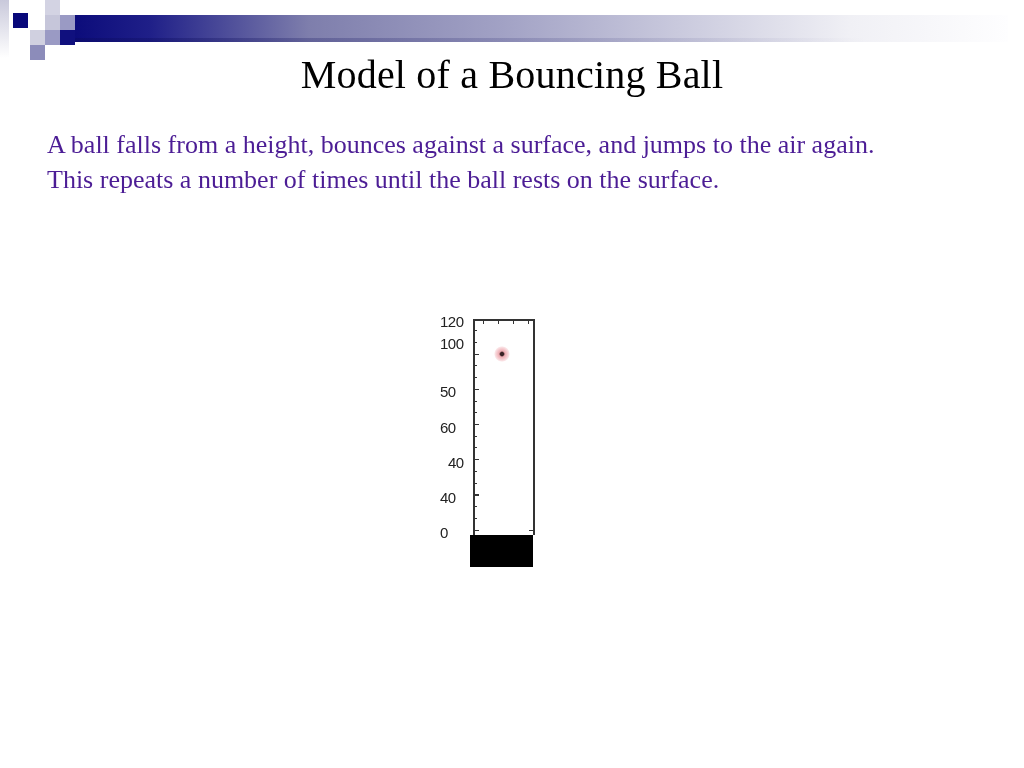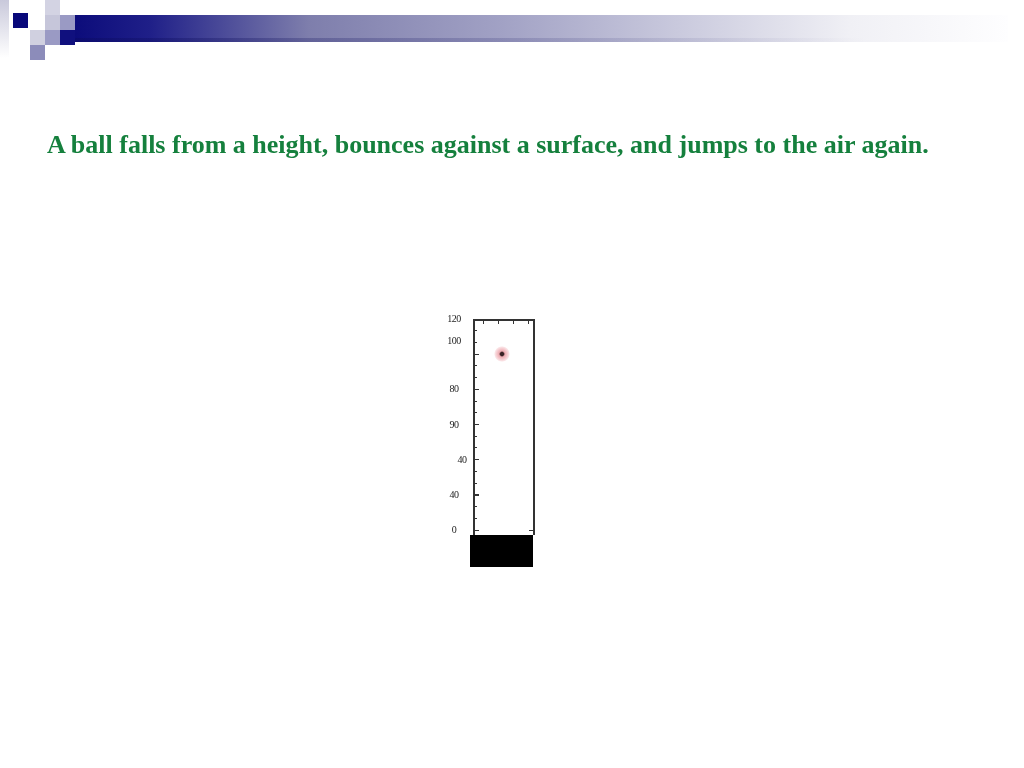--- a/index.html
+++ b/index.html
@@ -19,67 +19,69 @@
   .banner::after{
     content:"";position:absolute;left:0;bottom:0;width:100%;height:4px;
     background:linear-gradient(to right, rgba(10,10,90,0.35), rgba(10,10,90,0.0) 85%);
   }
   .title{
     position:absolute;left:0;top:51px;width:1024px;margin:0;
     font-size:40px;font-weight:normal;color:#000;text-align:center;
     letter-spacing:0.2px;
   }
   .body{
-    position:absolute;left:47px;top:127px;color:#15803d;
-    font-size:26px;line-height:35px;font-weight:bold;
+    position:absolute;left:47px;top:127px;color:#4c1d95;
+    font-size:26px;line-height:35px;
   }
   .body .line{white-space:nowrap;}
   
   .chart{position:absolute;left:440px;top:310px;width:105px;height:266px;}
   .chart .ylabel{
-    font-family:Liberation Serif, serif;font-size:10px;color:#222;
-    text-align:center;letter-spacing:-0.5px;
+    font-family:Liberation Sans, sans-serif;font-size:15px;color:#222;
+    text-align:left;letter-spacing:-0.5px;
   }
 </style>
 </head>
 <body>
 
 <div class="slide">
   <div class="strip" id="strip" style="background: linear-gradient(rgb(201, 201, 219), rgb(255, 255, 255));"></div>
   <div id="deco-squares">
       <div style="left: 13px; top: 13px; width: 15px; height: 15px; background: rgb(8, 8, 122); position: absolute;"></div>
       <div style="left: 45px; top: 0px; width: 15px; height: 15px; background: rgb(211, 211, 227); position: absolute;"></div>
       <div style="left: 45px; top: 15px; width: 15px; height: 15px; background: rgb(198, 198, 218); position: absolute;"></div>
       <div style="left: 60px; top: 15px; width: 15px; height: 15px; background: rgb(154, 154, 196); position: absolute;"></div>
       <div style="left: 30px; top: 30px; width: 15px; height: 15px; background: rgb(208, 208, 224); position: absolute;"></div>
       <div style="left: 45px; top: 30px; width: 15px; height: 15px; background: rgb(154, 154, 196); position: absolute;"></div>
       <div style="left: 60px; top: 30px; width: 15px; height: 15px; background: rgb(16, 16, 126); position: absolute;"></div>
       <div style="left: 30px; top: 45px; width: 15px; height: 15px; background: rgb(140, 140, 186); position: absolute;"></div>
     </div>
   <div class="banner"></div>
 
+  <h1 class="title">Model of a Bouncing Ball</h1>
 
   <div class="body">
     <div class="line">A ball falls from a height, bounces against a surface, and jumps to the air again.</div>
+    <div class="line">This repeats a number of times until the ball rests on the surface.</div>
   </div>
 
   <div class="chart" id="chart">
       <div style="left: 33px; top: 9px; width: 1.5px; height: 216px; background: rgb(51, 51, 51); position: absolute;"></div>
       <div style="left: 33px; top: 9px; width: 61px; height: 1.5px; background: rgb(51, 51, 51); position: absolute;"></div>
       <div style="left: 93px; top: 9px; width: 1.5px; height: 216px; background: rgb(51, 51, 51); position: absolute;"></div>
       <div style="left: 34px; top: 219.5px; width: 5px; height: 1.2px; background: rgb(51, 51, 51); position: absolute;"></div>
       <div class="ylabel" style="left: 0px; top: 214px; width: 28px; position: absolute; color: rgb(34, 34, 34);">0</div>
       <div style="left: 34px; top: 184.333px; width: 5px; height: 1.2px; background: rgb(51, 51, 51); position: absolute;"></div>
       <div class="ylabel" style="left: 0px; top: 178.833px; width: 28px; position: absolute; color: rgb(34, 34, 34);">40</div>
       <div style="left: 34px; top: 149.167px; width: 5px; height: 1.2px; background: rgb(51, 51, 51); position: absolute;"></div>
       <div class="ylabel" style="left: 8px; top: 143.667px; width: 28px; position: absolute; color: rgb(34, 34, 34);">40</div>
       <div style="left: 34px; top: 114px; width: 5px; height: 1.2px; background: rgb(51, 51, 51); position: absolute;"></div>
-      <div class="ylabel" style="left: 0px; top: 108.5px; width: 28px; position: absolute; color: rgb(34, 34, 34);">90</div>
+      <div class="ylabel" style="left: 0px; top: 108.5px; width: 28px; position: absolute; color: rgb(34, 34, 34);">60</div>
       <div style="left: 34px; top: 78.8333px; width: 5px; height: 1.2px; background: rgb(51, 51, 51); position: absolute;"></div>
-      <div class="ylabel" style="left: 0px; top: 73.3333px; width: 28px; position: absolute; color: rgb(34, 34, 34);">80</div>
+      <div class="ylabel" style="left: 0px; top: 73.3333px; width: 28px; position: absolute; color: rgb(34, 34, 34);">50</div>
       <div style="left: 34px; top: 43.6667px; width: 5px; height: 1.2px; background: rgb(51, 51, 51); position: absolute;"></div>
       <div class="ylabel" style="left: 0px; top: 25px; width: 28px; position: absolute; color: rgb(34, 34, 34);">100</div>
       <div style="left: 34px; top: 8.5px; width: 5px; height: 1.2px; background: rgb(51, 51, 51); position: absolute;"></div>
       <div class="ylabel" style="left: 0px; top: 3px; width: 28px; position: absolute; color: rgb(34, 34, 34);">120</div>
       <div style="left: 34px; top: 207.778px; width: 3px; height: 1px; background: rgb(51, 51, 51); position: absolute;"></div>
       <div style="left: 34px; top: 196.056px; width: 3px; height: 1px; background: rgb(51, 51, 51); position: absolute;"></div>
       <div style="left: 34px; top: 172.611px; width: 3px; height: 1px; background: rgb(51, 51, 51); position: absolute;"></div>
       <div style="left: 34px; top: 160.889px; width: 3px; height: 1px; background: rgb(51, 51, 51); position: absolute;"></div>
       <div style="left: 34px; top: 137.444px; width: 3px; height: 1px; background: rgb(51, 51, 51); position: absolute;"></div>
       <div style="left: 34px; top: 125.722px; width: 3px; height: 1px; background: rgb(51, 51, 51); position: absolute;"></div>

